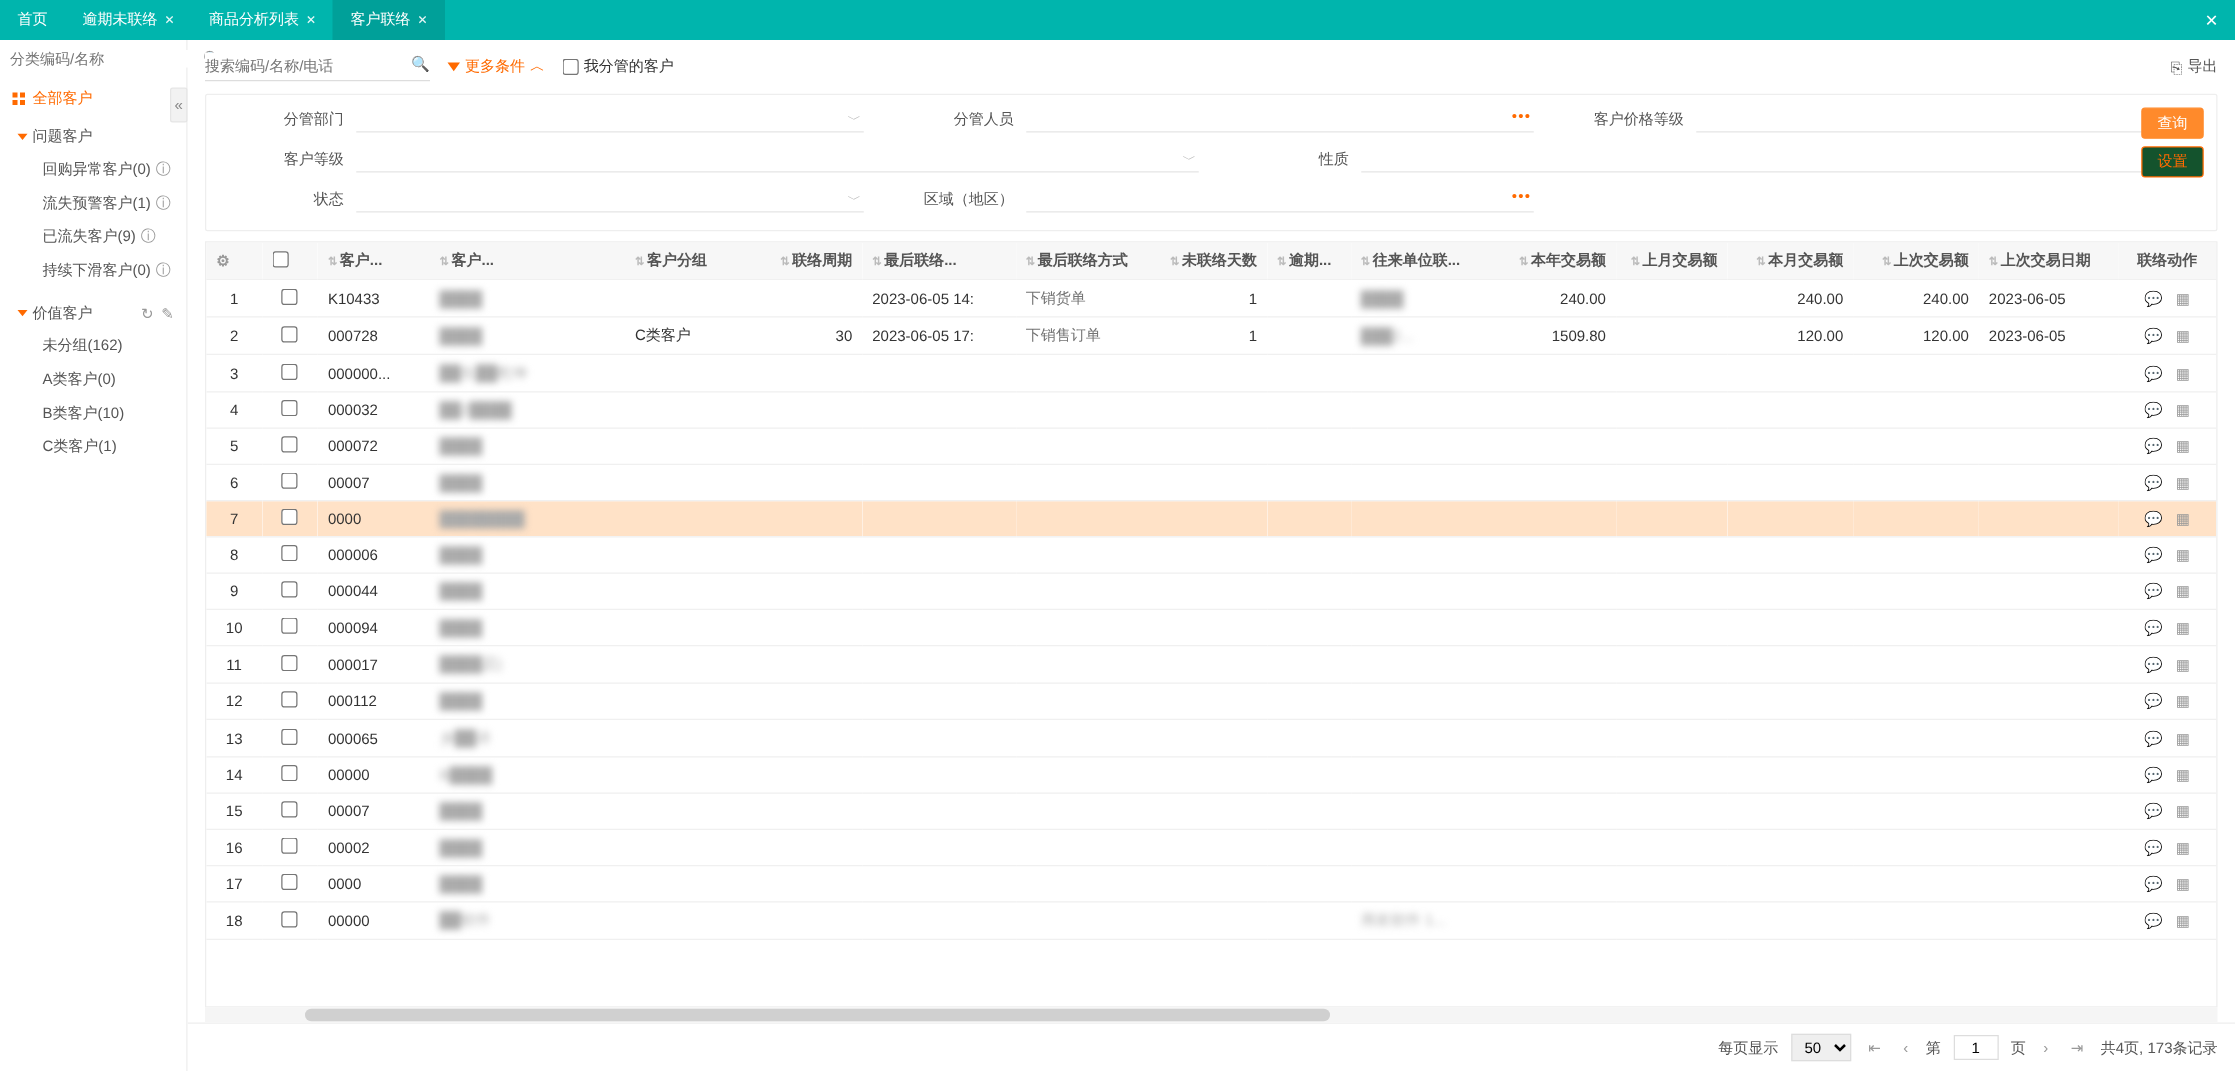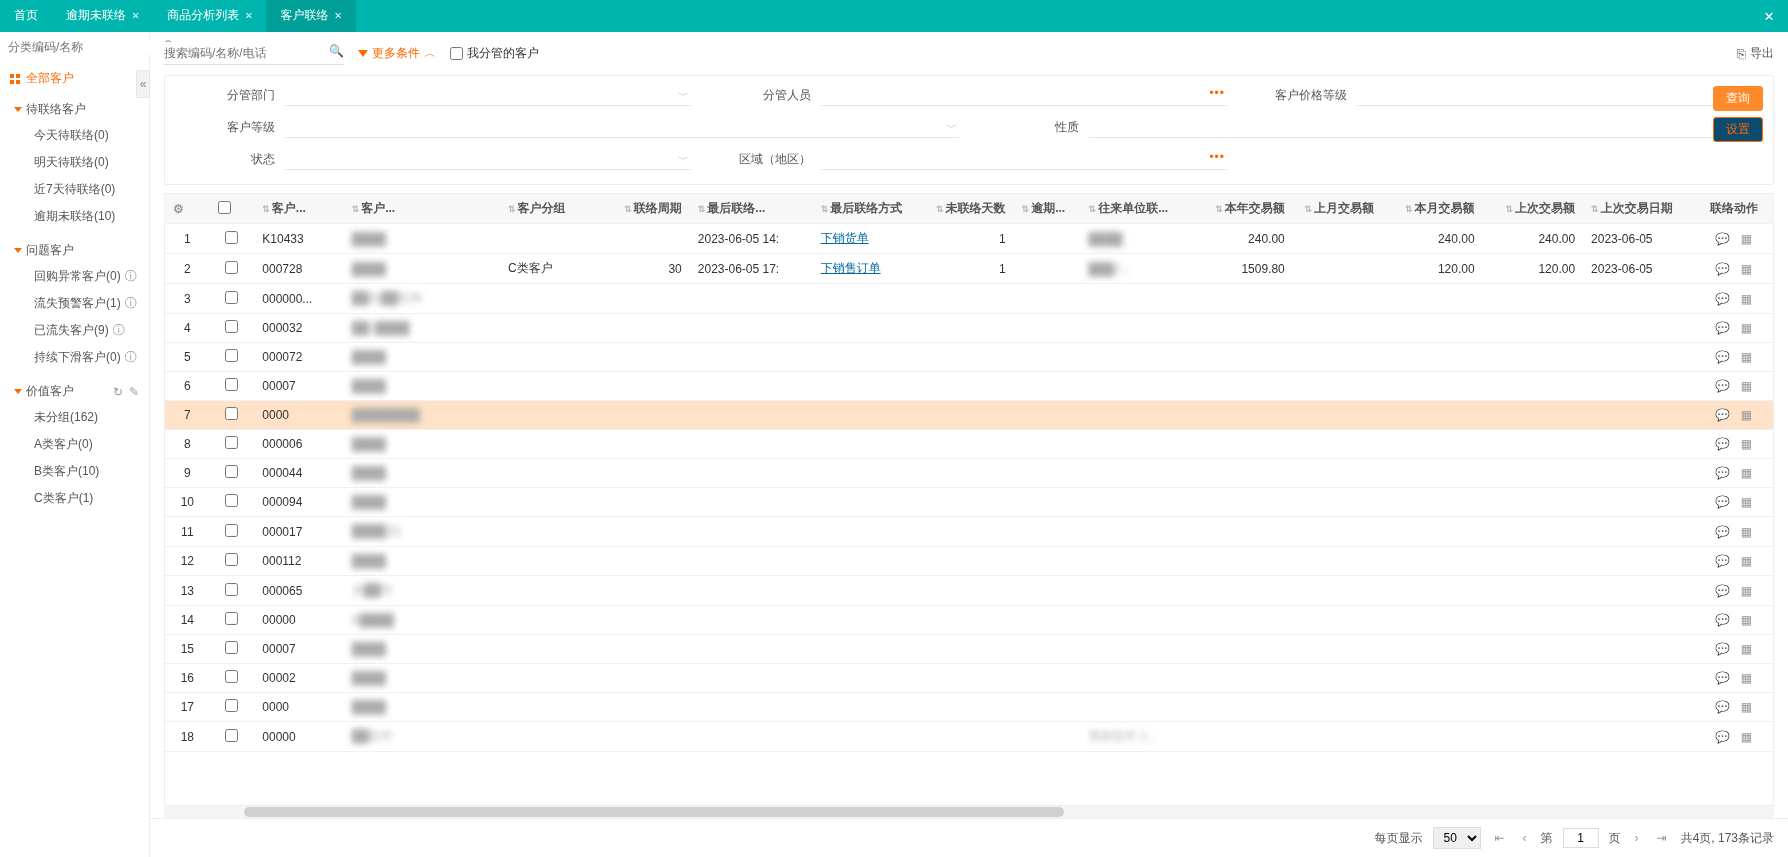--- a/index.html
+++ b/index.html
@@ -34,31 +34,31 @@
 .chk-mine { display: flex; align-items: center; gap: 4px; }
 .export { margin-left: auto; color: #555; cursor: pointer; display: flex; align-items: center; gap: 4px; }
 .filter-panel { border: 1px solid #eee; margin: 4px 14px 8px; border-radius: 2px; padding: 8px 10px 4px; position: relative; }
 .filter-row { display: flex; align-items: center; gap: 20px; margin-bottom: 10px; }
 .f-field { display: flex; align-items: center; flex: 1; }
 .f-field label { width: 110px; text-align: right; padding-right: 10px; color: #555; }
 .f-field .inp { flex: 1; border-bottom: 1px solid #e5e5e5; height: 22px; position: relative; }
 .f-field .inp .arrow { position: absolute; right: 2px; top: 4px; color: #bbb; font-size: 11px; }
 .f-field .inp .dots { position: absolute; right: 2px; top: 2px; color: #ff6a00; letter-spacing: 1px; }
 .filter-actions { position: absolute; right: 10px; top: 10px; display: flex; flex-direction: column; gap: 6px; }
-.btn { border: 1px solid #ff6a00; color: #ff6a00; background: #0c4a6e; padding: 3px 12px; border-radius: 3px; font-size: 12px; cursor: pointer; }
+.btn { border: 1px solid #ff6a00; color: #ff6a00; background: #14532d; padding: 3px 12px; border-radius: 3px; font-size: 12px; cursor: pointer; }
 .btn.primary { background: #ff8a2b; color: #fff; border-color: #ff8a2b; }
 .table-wrap { flex: 1; overflow: auto; margin: 0 14px; border: 1px solid #eee; position: relative; }
 table { border-collapse: collapse; width: 100%; table-layout: fixed; }
 th, td { border-bottom: 1px solid #f0f0f0; padding: 6px 8px; text-align: left; white-space: nowrap; overflow: hidden; text-overflow: ellipsis; font-size: 12px; }
 th { background: #f7f7f7; color: #555; position: sticky; top: 0; }
 th .sort { color: #bbb; font-size: 9px; margin-right: 2px; display: inline-block; }
 td.num, th.num { text-align: right; }
 td.ctr, th.ctr { text-align: center; }
 tr.highlight td { background: #ffe2c7; }
-.link { color: #0369a1; text-decoration: underline; cursor: pointer; }
+.link { color: #737373; cursor: pointer; }
 .row-actions { display: flex; gap: 10px; justify-content: center; color: #999; }
 .row-actions span { cursor: pointer; }
 .gear { color: #999; }
 .blur { filter: blur(3px); color: #aaa; }
 .pager { display: flex; align-items: center; justify-content: flex-end; padding: 8px 14px; gap: 10px; color: #555; border-top: 1px solid #eee; }
 .pager select, .pager input { border: 1px solid #ddd; padding: 2px 6px; font-size: 12px; }
 .pager input { width: 36px; text-align: center; }
 .pager .nav { color: #999; cursor: pointer; padding: 0 4px; }
 input[type=checkbox] { width: 13px; height: 13px; }
 .hscroll { height: 12px; background: #f5f5f5; margin: 0 14px; position: relative; }
@@ -92,38 +92,20 @@
       <input placeholder="分类编码/名称" style="">
       <span class="s-icon">🔍</span>
     </div>
     <div class="collapse-handle">«</div>
     <div class="tree">
       <div class="tree-head">
         <span class="grid-icon"></span>
         <span>全部客户</span>
       </div>
       <div id="tree-groups">
-          <div class="tree-group">
-            <div class="tree-group-title">
-              <span class="caret"></span>
-              <span>待联络客户</span>
-            </div>
-            <div class="tree-item">
-              <span>今天待联络(0)</span>
-            </div>
-            <div class="tree-item">
-              <span>明天待联络(0)</span>
-            </div>
-            <div class="tree-item">
-              <span>近7天待联络(0)</span>
-            </div>
-            <div class="tree-item">
-              <span>逾期未联络(10)</span>
-            </div>
-          </div>
           <div class="tree-group">
             <div class="tree-group-title">
               <span class="caret"></span>
               <span>问题客户</span>
             </div>
             <div class="tree-item">
               <span>回购异常客户(0)</span> 
               <span class="q">ⓘ</span>
             </div>
             <div class="tree-item">

